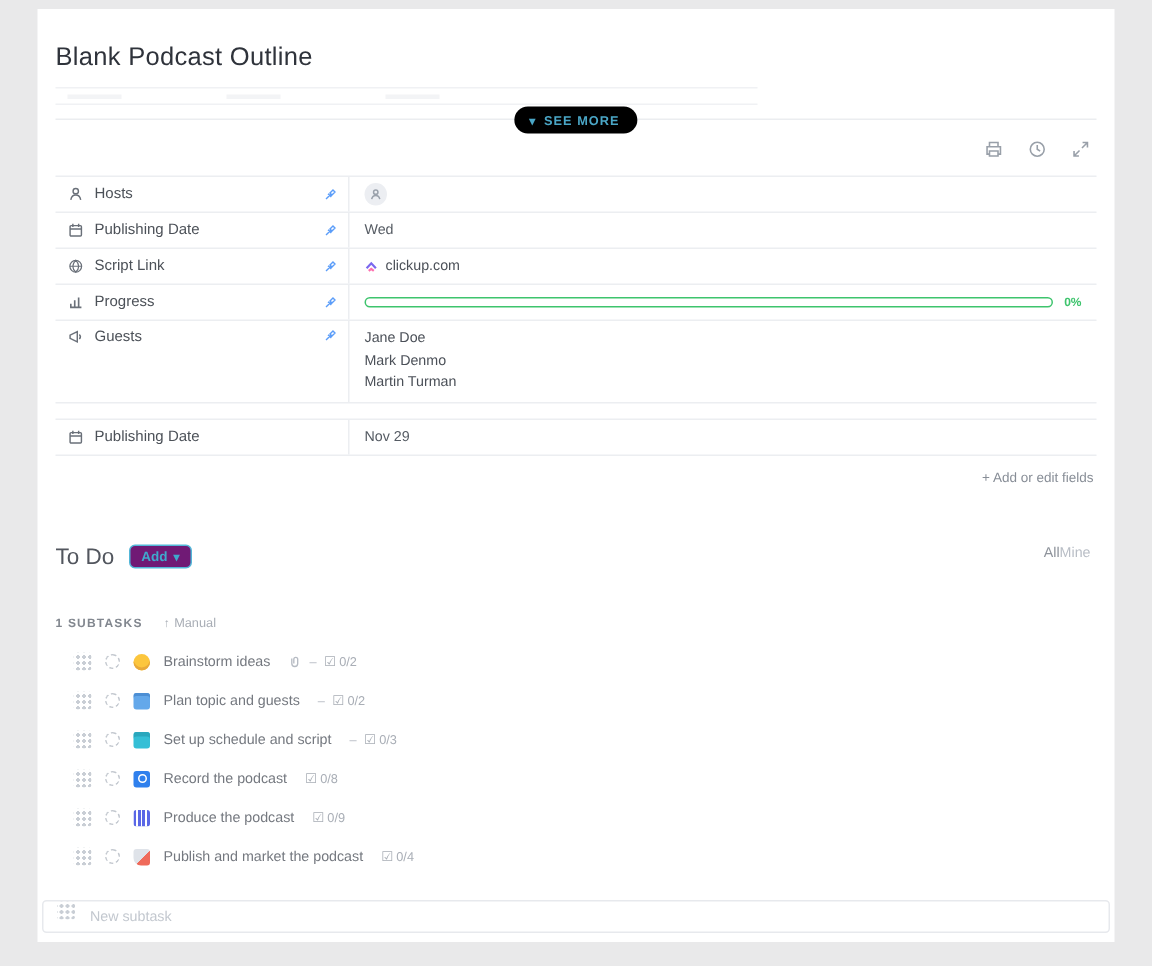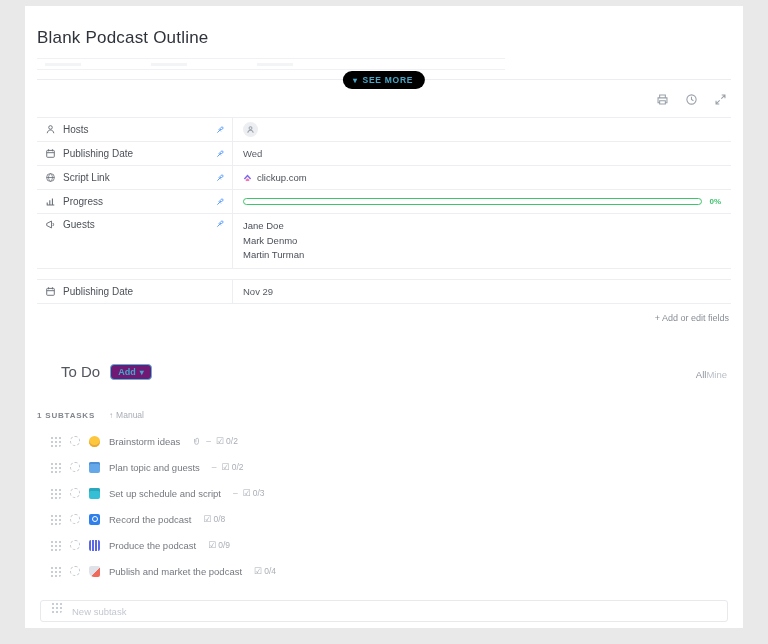--- a/index.html
+++ b/index.html
@@ -68,21 +68,21 @@
     flex:1; height:7px; border:1px solid #3ec46d; border-radius:6px;
     background:#fff; margin-right:7px; position:relative;
   }
   .ppct { color:#3ec46d; font-size:8px; font-weight:bold; }
   .link-value { display:flex; align-items:center; gap:5px; color:#4b5058; }
   .add-fields {
     text-align:right; padding:9px 14px 0; font-size:9px; color:#878d96; cursor:pointer;
   }
 
   
-  .todo-head { display:flex; align-items:flex-end; padding:40px 16px 0 12px;margin-left:24px; }
+  .todo-head { display:flex; align-items:flex-start; padding:40px 16px 0 12px; }
   .todo-title { font-size:15px; color:#52565e; }
   .add-btn {
     margin-left:10px; border:1px solid #53b7d8; color:#3fa9cd;
     font-size:9px; font-weight:bold; border-radius:4px; padding:2px 7px;
     display:flex; gap:4px; align-items:center; cursor:pointer; background:#701a75;
   }
   .add-btn .chev::before { content:"▾"; font-size:8px; }
   .todo-filters { margin-left:auto; display:flex; gap:0; font-size:9.5px; }
   .f-all { color:#8e939b; cursor:pointer; }
   .f-mine { color:#b9bec6; cursor:pointer; }
@@ -111,21 +111,21 @@
     background-image:repeating-linear-gradient(90deg, rgba(255,255,255,0) 0 2px, #fff 2px 3px);
   }
   .rocket-icon { background:linear-gradient(135deg,#dfe3e9 0 55%, #ef6a5a 55% 100%); border-radius:2px 2px 2px 5px; }
   .sname { font-size:9.5px; color:#74787f; }
   .smeta { display:flex; align-items:center; gap:5px; color:#b6bbc3; font-size:8.5px; margin-left:3px; }
   .smeta .dash::before { content:"–"; }
   .check { display:flex; align-items:center; gap:2px; color:#a9aeb6; }
   .check .box::before { content:"☑"; font-size:9px; }
 
   .new-sub {
-    margin:16px 15px 0; border:1px solid #e7e9ed; border-radius:3px;
+    margin:16px 3px 0; border:1px solid #e7e9ed; border-radius:3px;
     height:22px; display:flex; gap:8px; padding:0 9px;
   }
   .new-input { border:none; outline:none; font-size:9.5px; color:#7a7f87; flex:1; background:transparent; font-family:inherit; }
   .new-input::placeholder { color:#c3c8cf; }
 </style>
 </head>
 <body>
 
 <div class="card">
 

